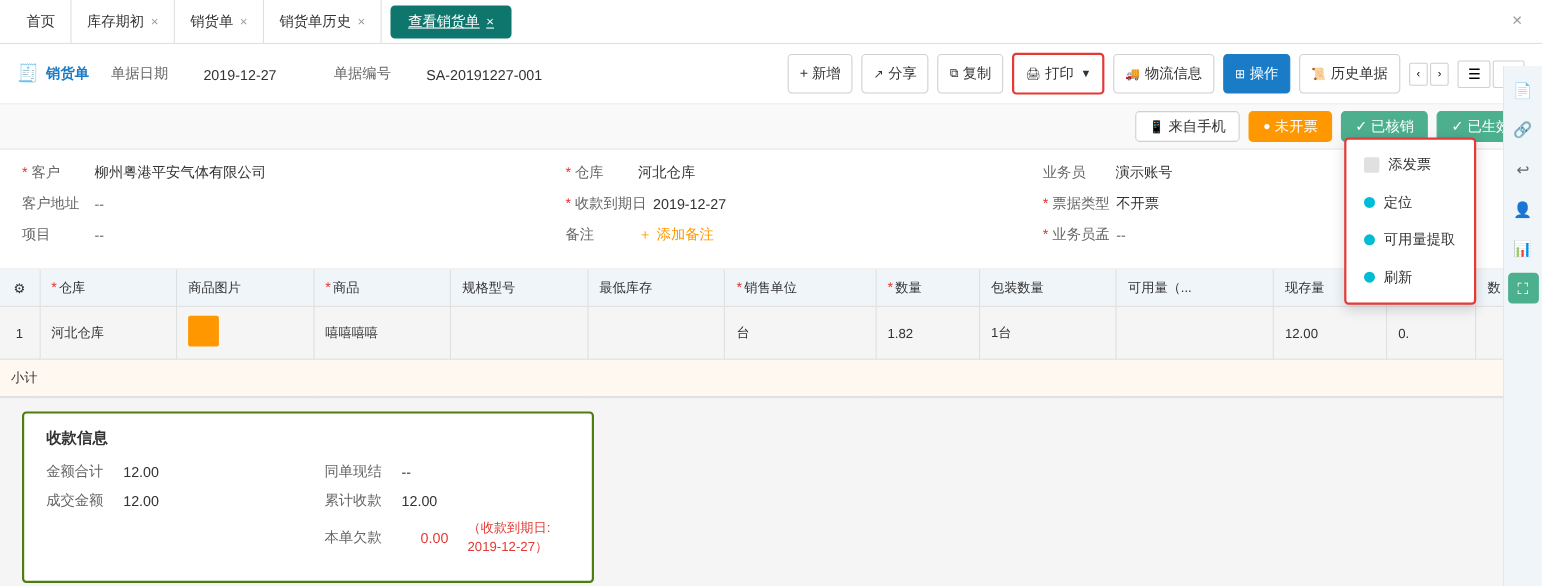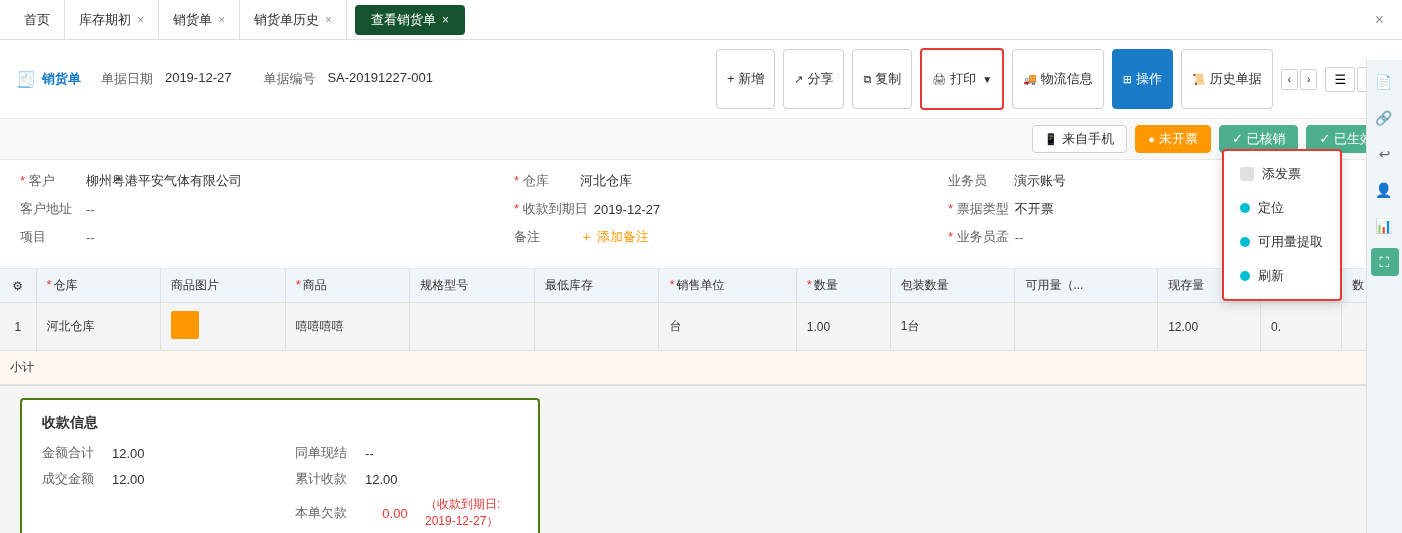--- a/index.html
+++ b/index.html
@@ -10,38 +10,38 @@
       display: flex; align-items: center; background: #fff; border-bottom: 1px solid #e0e0e0;
       padding: 0 10px; height: 40px; position: relative;
     }
     .tab {
       display: flex; align-items: center; padding: 0 14px; height: 40px;
       border-right: 1px solid #e0e0e0; cursor: pointer; color: #333; white-space: nowrap;
       font-size: 13px;
     }
     .tab .close-icon { margin-left: 6px; color: #999; font-size: 12px; cursor: pointer; }
     .tab-btn-green {
-      display: flex; align-items: center; padding: 6px 16px; background: #14532d; color: #fff;
-      border-radius: 4px; margin: 0 8px; cursor: pointer; font-size: 13px; white-space: nowrap;
+      display: flex; align-items: center; padding: 6px 16px; background: #0f766e; color: #fff;
+      border-radius: 4px; margin: 0 8px; cursor: pointer; font-size: 13px; white-space: nowrap; text-decoration: underline;
     }
     .tab-btn-green .close-icon { margin-left: 6px; font-size: 12px; }
     .tab-bar-right { margin-left: auto; }
     .tab-bar-x { font-size: 16px; color: #999; cursor: pointer; padding: 0 8px; }
 
     
     .doc-header {
       display: flex; align-items: center; padding: 8px 16px; border-bottom: 1px solid #e8e8e8;
       background: #fff;
     }
     .doc-title { display: flex; align-items: center; color: #1a7cc7; font-weight: bold; font-size: 14px; margin-right: 20px; }
     .doc-title-icon { margin-right: 6px; font-size: 16px; }
-    .doc-meta { display: flex; align-items: flex-start; gap: 12px; color: #333; font-size: 13px; flex: 1; }
+    .doc-meta { display: flex; align-items: flex-end; gap: 32px; color: #333; font-size: 13px; flex: 1; }
     .doc-actions { display: flex; align-items: center; gap: 8px; margin-left: auto; }
     .action-btn {
-      display: flex; align-items: center; gap: 4px; padding: 20px 10px; border: 1px solid #d0d0d0;
+      display: flex; align-items: center; gap: 4px; padding: 8px 10px; border: 1px solid #d0d0d0;
       background: #fff; border-radius: 4px; cursor: pointer; color: #333; font-size: 12px; white-space: nowrap;
     }
     .action-btn.highlighted { background: #fff; color: #333; border: 2px solid #e53935; }
     .view-toggle { display: flex; gap: 2px; }
     .view-toggle-btn { padding: 4px 8px; border: 1px solid #d0d0d0; background: #fff; cursor: pointer; border-radius: 2px; }
 
     
     .sub-toolbar {
       display: flex; align-items: center; justify-content: flex-end; padding: 6px 16px;
       background: #f9f9f9; border-bottom: 1px solid #e8e8e8; gap: 8px; position: relative;
@@ -307,21 +307,21 @@
       <tr>
         <td style="text-align:center;">1</td>
         <td>河北仓库</td>
         <td>
           <span class="product-img"></span>
         </td>
         <td>嘻嘻嘻嘻</td>
         <td></td>
         <td></td>
         <td>台</td>
-        <td>1.00</td>
+        <td>1.82</td>
         <td>1台</td>
         <td></td>
         <td>12.00</td>
         <td>0.</td>
         <td></td>
       </tr>
       <tr class="subtotal-row">
         <td colspan="13">小计</td>
       </tr>
     </tbody>

